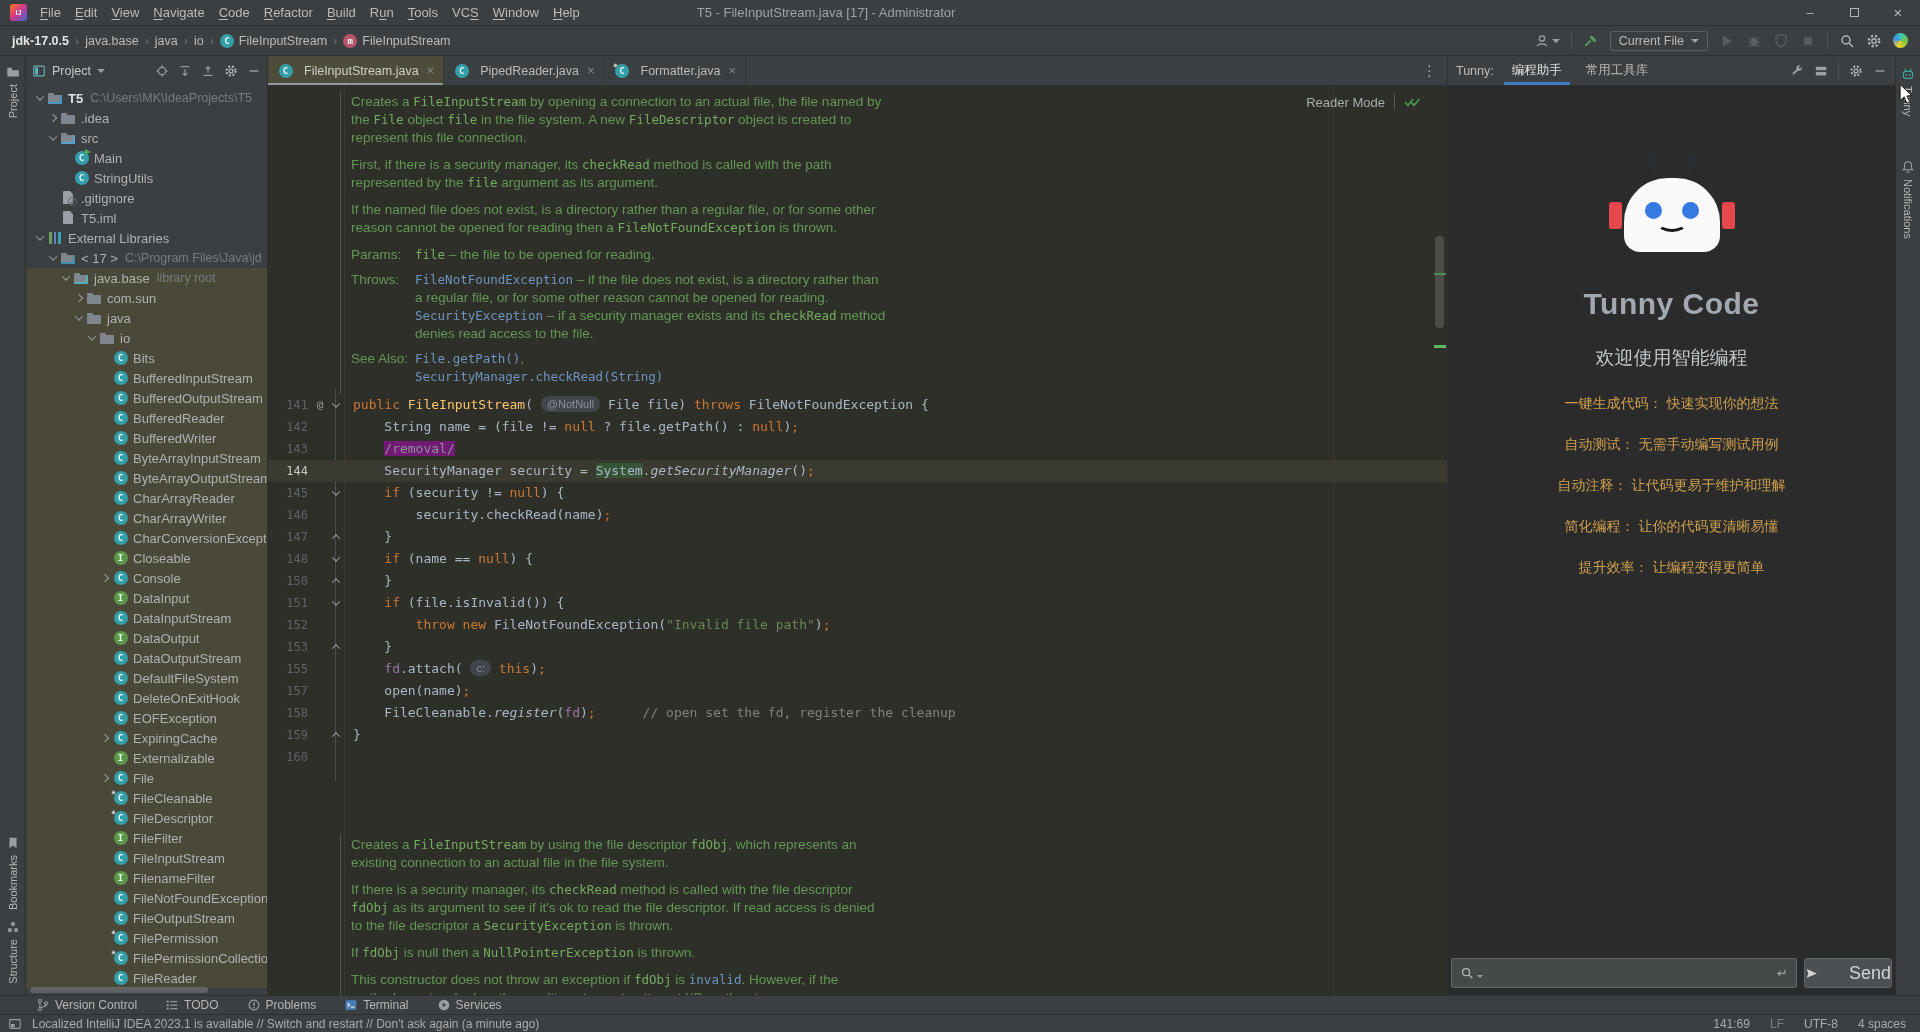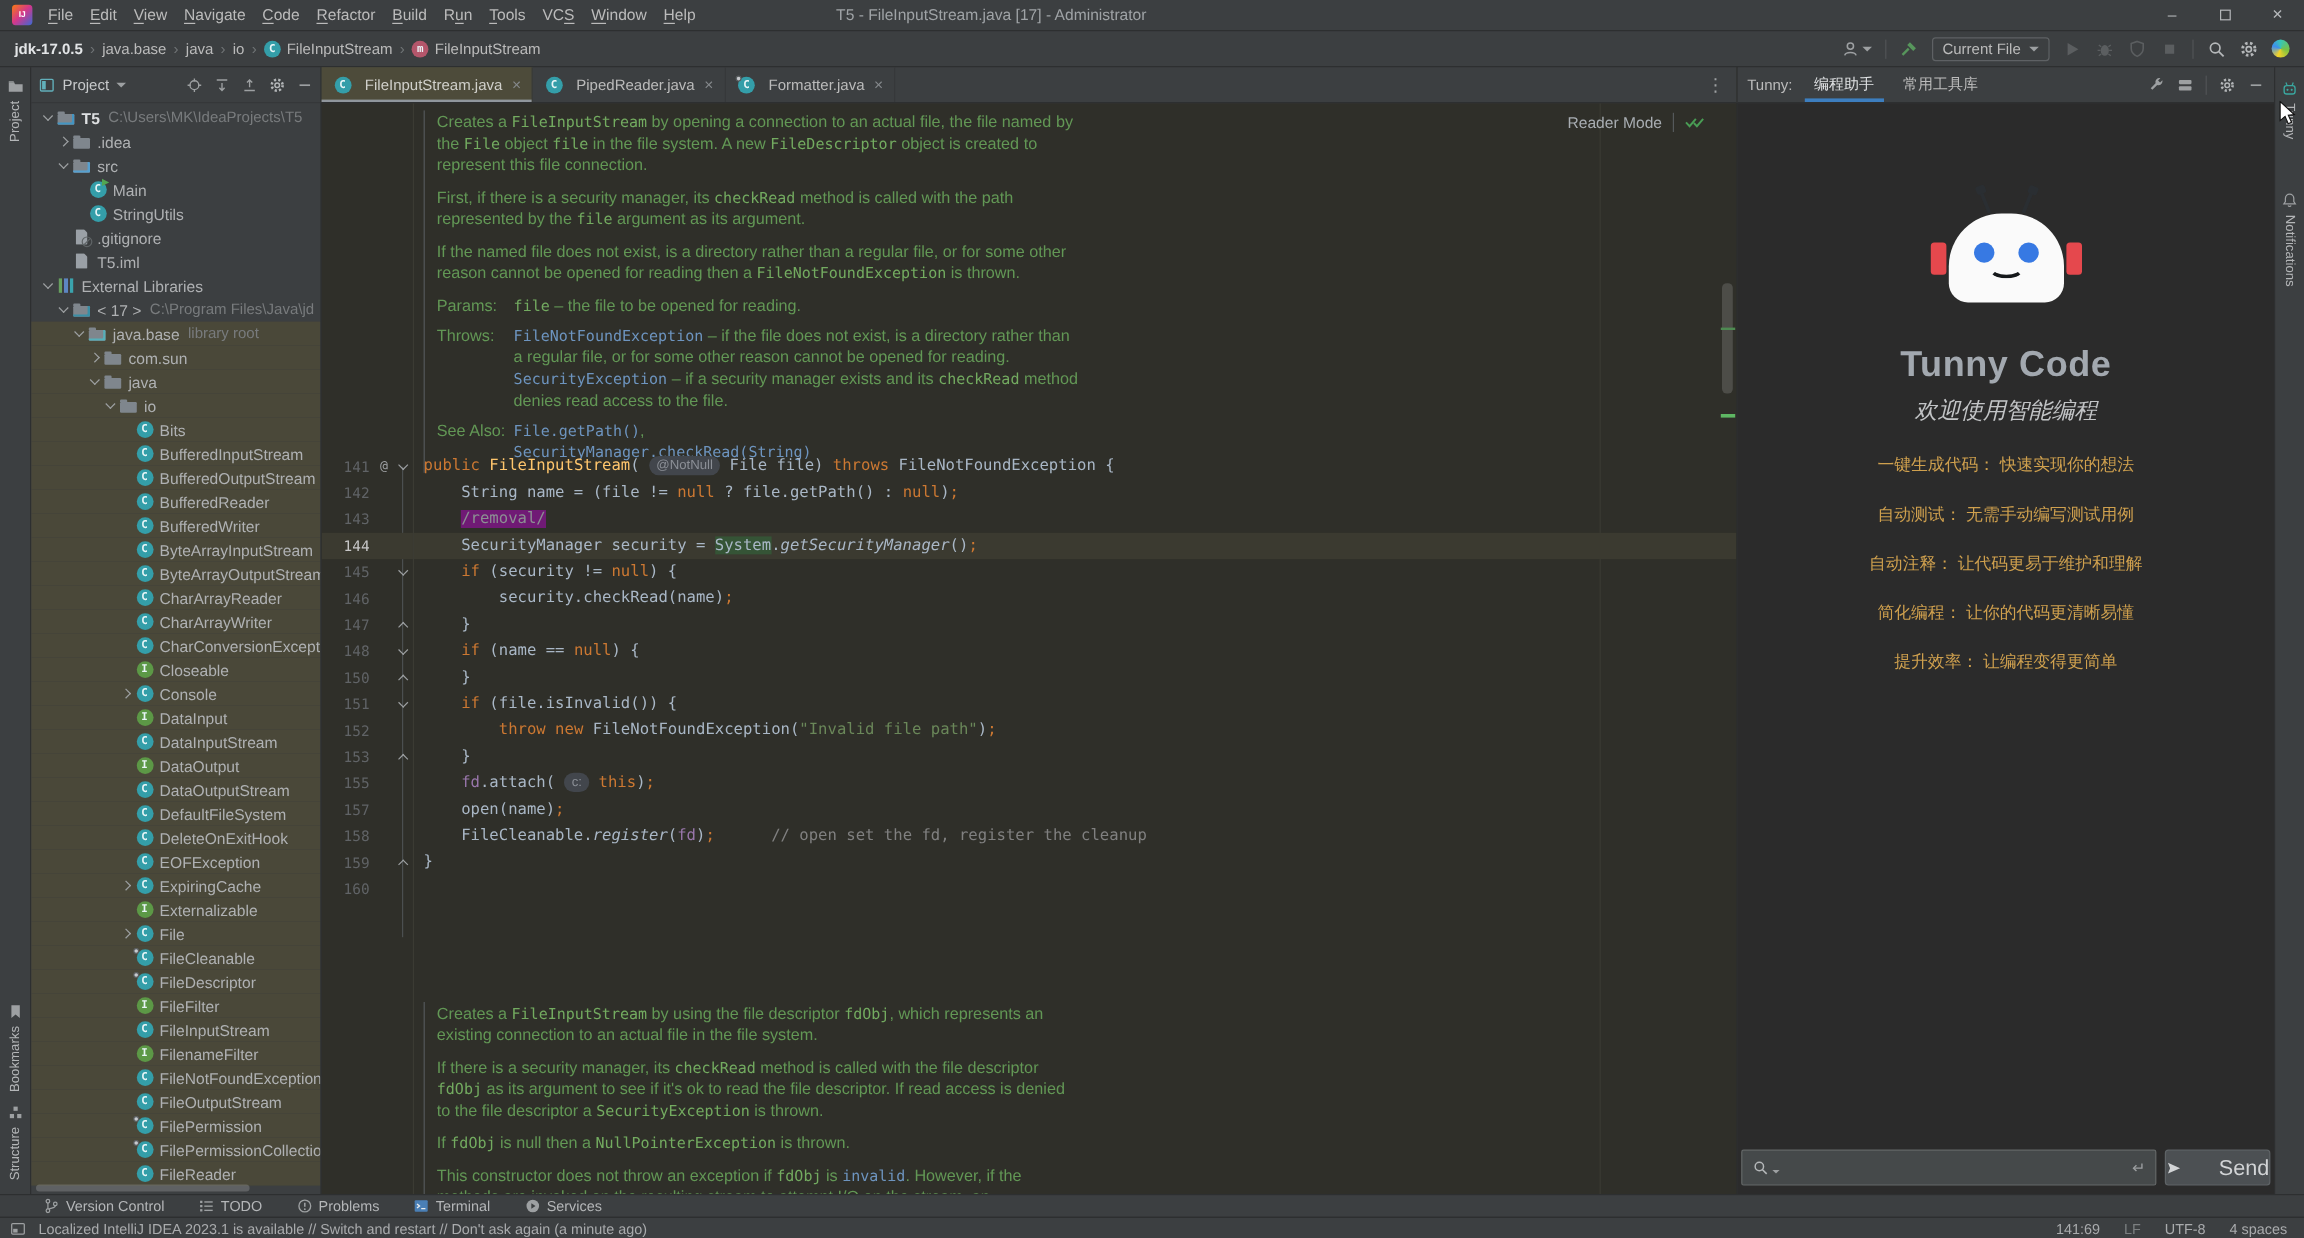--- a/index.html
+++ b/index.html
@@ -84,32 +84,32 @@
   .editor-content{flex:1;position:relative;overflow:hidden}
   .gutter-line{position:absolute;left:76px;top:0;bottom:0;width:1px;background:#3b3b33;z-index:2}
   .margin-guide{position:absolute;left:1065px;top:0;bottom:0;width:1px;background:#3a3a32}
   .fold-rangeline{position:absolute;left:67px;top:303px;height:392px;width:1px;background:#4b4f50}
   .reader-mode{position:absolute;top:8px;right:26px;display:flex;align-items:center;gap:9px;color:#a8adb2;font-size:13px;z-index:5}
   .rm-sep{width:1px;height:16px;background:#55595b}
   .scroll-thumb{position:absolute;right:3px;top:150px;width:9px;height:92px;background:rgba(169,169,169,.25);border-radius:4px;z-index:6}
   .stripe-a{position:absolute;right:1px;top:187px;width:12px;height:2px;background:#4e8a52;z-index:7}
   .stripe-b{position:absolute;right:1px;top:259px;width:12px;height:3px;background:#5eb763;z-index:7}
 
-  .doc-block{position:absolute;left:85px;width:548px;border-left:1px solid #54585a;padding:1px 0 1px 10px;color:#629755;font-size:13.5px;line-height:18px}
+  .doc-block{position:absolute;left:72px;width:548px;border-left:1px solid #54585a;padding:1px 0 1px 10px;color:#629755;font-size:13.5px;line-height:18px}
   #doc-top{top:6px}
   #doc-bottom{top:749px}
   .doc-p{margin-bottom:9px}
   .doc-kv{display:flex;margin-bottom:7px}
   .doc-label{width:64px;flex:none;color:#629755}
   .doc-val{flex:1}
   .r-t{color:#629755}
   .r-c{font-family:"DejaVu Sans Mono","Liberation Mono",monospace;font-size:12.5px;color:#73ab60}
   .r-l{font-family:"DejaVu Sans Mono","Liberation Mono",monospace;font-size:12.5px;color:#6d94bf}
 
-  .code-block{position:absolute;left:0;right:0;top:292px}
+  .code-block{position:absolute;left:0;right:0;top:308px}
   .code-line{display:flex;height:22px;line-height:22px;font-family:"DejaVu Sans Mono","Liberation Mono",monospace;font-size:13px;white-space:pre}
   .code-line.cur{background:#3b3a30}
   .g-num{width:44px;flex:none;text-align:right;color:#606366;font-size:12px;padding-right:4px}
   .code-line.cur .g-num{color:#c8c8c8}
   .g-ann{width:16px;flex:none;text-align:center;color:#9da0a2;font-size:11px}
   .g-fold{width:16px;flex:none;display:flex;align-items:center;justify-content:center}
   .code-text{padding-left:9px;color:#a9b7c6}
   .tk-p{color:#a9b7c6}
   .tk-kw{color:#cc7832}
   .tk-def{color:#ffc66d}
@@ -136,21 +136,21 @@
   .robot .eye{position:absolute;top:24px;width:17px;height:17px;border-radius:50%;background:#3779e3}
   .robot .eye.l{left:21px}.robot .eye.r{right:21px}
   .robot .smile{position:absolute;left:33px;top:36px;width:30px;height:18px;border:3.5px solid transparent;border-bottom-color:#15181a;border-radius:50%}
   .robot .ear{position:absolute;top:50px;width:13px;height:27px;border-radius:3px;background:#e5484d}
   .robot .ear.l{left:12px}.robot .ear.r{right:12px}
   .robot .ant{position:absolute;top:8px;width:3px;height:18px;background:#2a2e32}
   .robot .ant.l{left:56px;transform:rotate(-22deg)}
   .robot .ant.r{right:56px;transform:rotate(22deg)}
   .robot .ant::before{content:"";position:absolute;top:-6px;left:-2.5px;width:8px;height:7px;background:#2a2e32;border-radius:2px}
   .brand{margin-top:30px;font-size:30px;font-weight:bold;color:#a2a8af;letter-spacing:.5px}
-  .welcome{margin-top:8px;font-size:19px;font-style:italic;color:#c2c4c6}
+  .welcome{margin-top:24px;font-size:19px;color:#c2c4c6}
   .feature{margin-top:23px;font-size:14px;color:#cfa04e}
   .feature:first-of-type{margin-top:24px}
   .tunny-input-row{position:absolute;left:3px;right:3px;bottom:7px;height:30px;display:flex;gap:7px}
   .query-box{flex:1;background:#45494a;border:1px solid #646868;border-radius:2px;display:flex;align-items:center;padding:0 8px;gap:3px}
   .query{flex:1;background:transparent;border:none;outline:none;color:#bbbbbb;font-size:13px;font-family:"Liberation Sans",sans-serif}
   .send-btn{width:88px;background:#4c5053;border:1px solid #5e6366;border-radius:3px;display:flex;align-items:center;justify-content:space-between;gap:7px;color:#d2d4d6;font-size:18px}
   .tiny-caret{width:0;height:0;border-left:3px solid transparent;border-right:3px solid transparent;border-top:3px solid #9da0a2;margin-top:6px}
 
   
   .tool-bar{height:19px;background:#3c3f41;border-top:1px solid #2d2f30;display:flex;align-items:center;padding-left:36px;gap:28px;font-size:12px;color:#b4b6b8}

